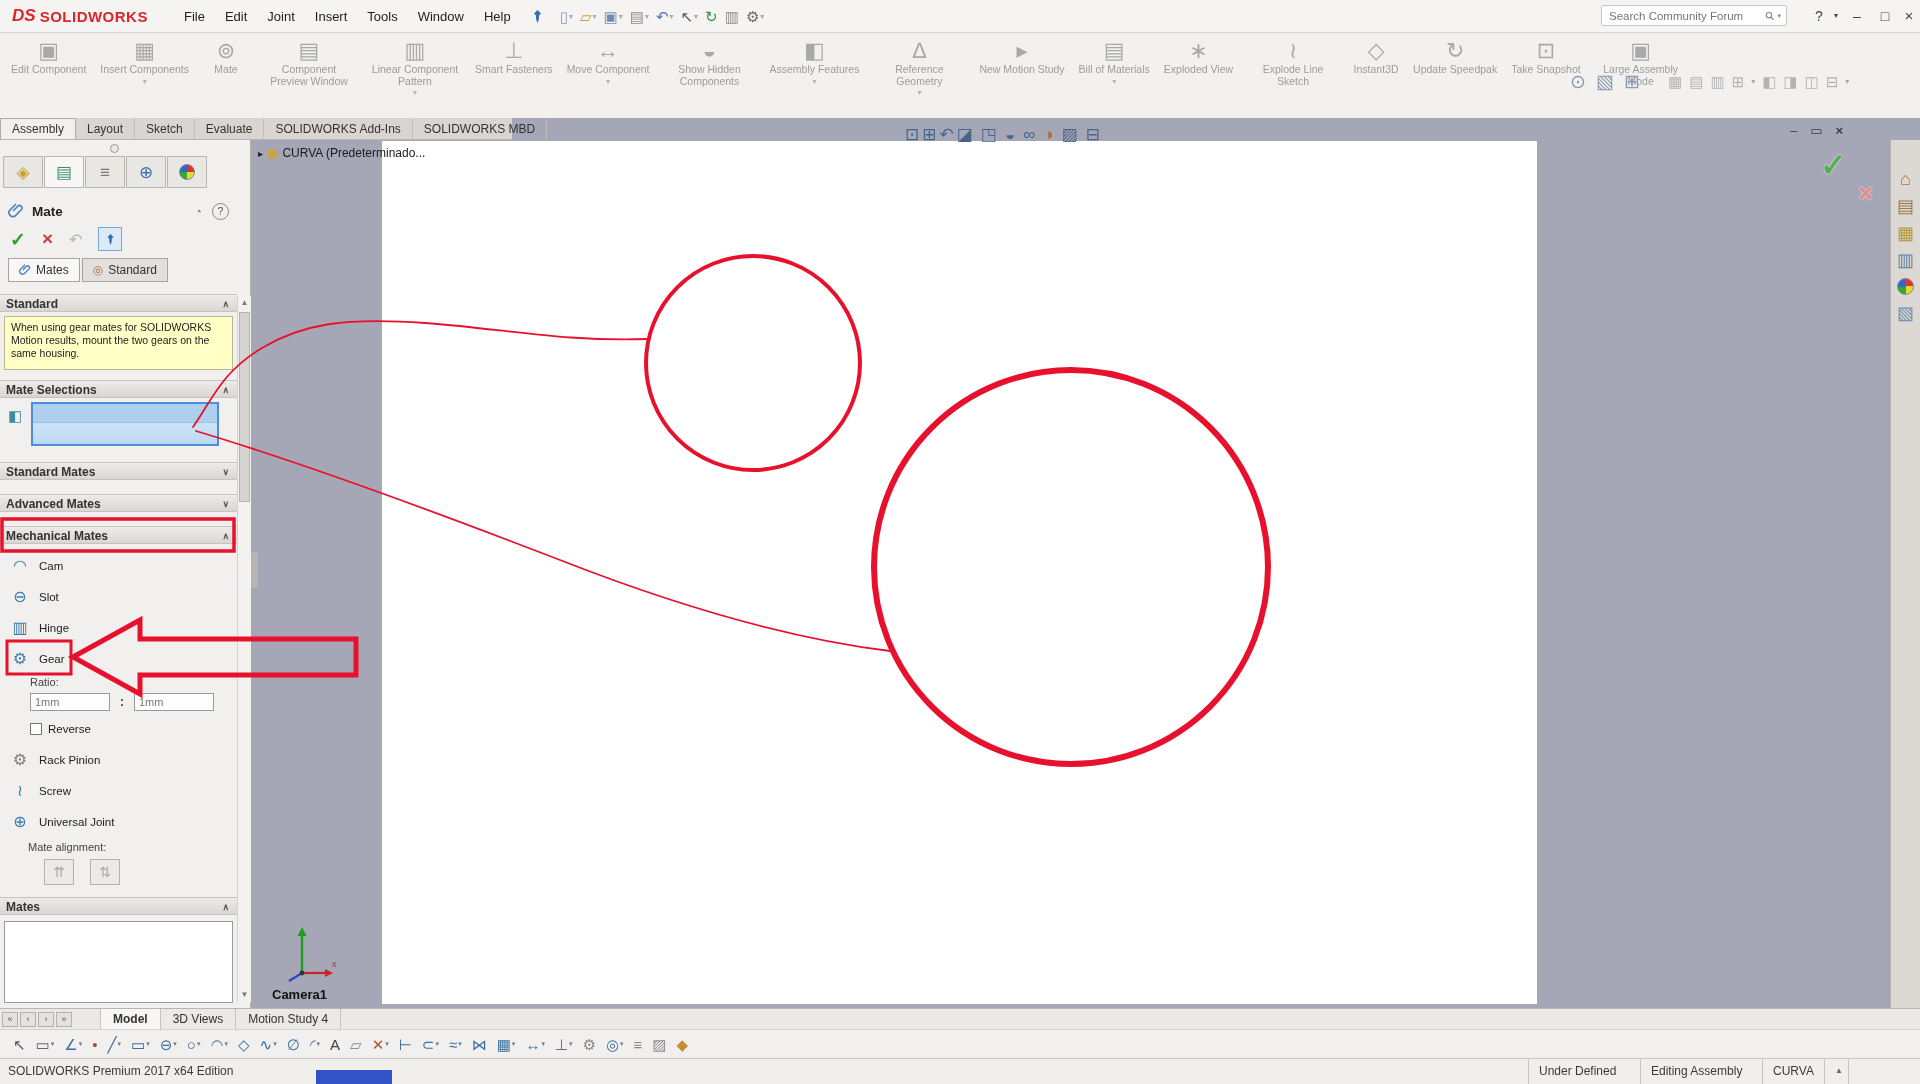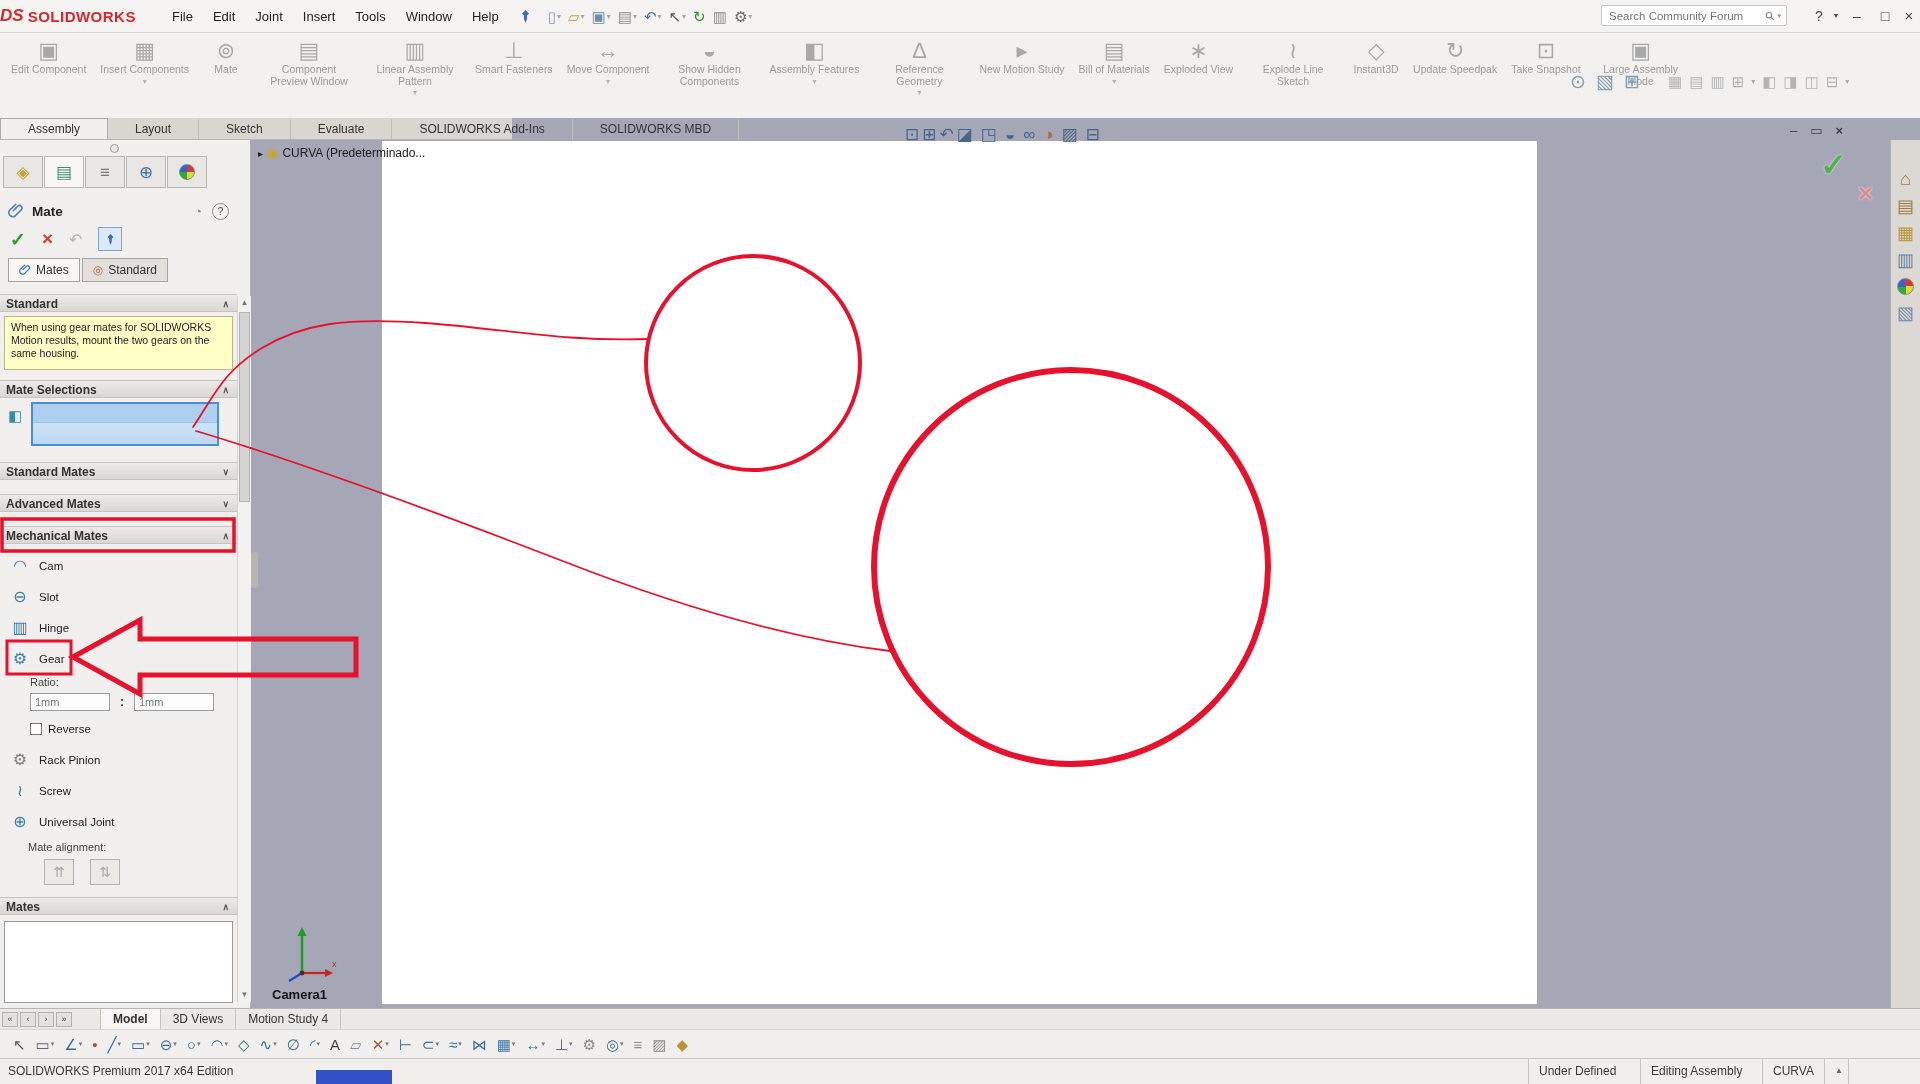--- a/index.html
+++ b/index.html
@@ -2,21 +2,21 @@
 <html><head>
 <meta charset="utf-8">
 <style>
   html,body{margin:0;padding:0;background:#ddd;}
   .app{position:relative;width:1920px;height:1084px;background:#f1f0ee;overflow:hidden;
        font-family:"Liberation Sans",sans-serif;user-select:none;}
 
   
   #titlebar{position:absolute;left:0;top:0;width:100%;height:32px;background:#f5f4f2;
             border-bottom:1px solid #d8d6d3;display:flex;align-items:center;z-index:10;}
-  .dsmark{color:#d8262c;font-weight:bold;font-style:italic;font-size:17px;}
+  .dsmark{color:#d8262c;font-weight:bold;font-style:italic;font-size:17px;margin-left:12px;}
   .dslogo-text{color:#d8262c;font-weight:bold;font-size:15px;letter-spacing:.5px;margin-left:4px;}
   #menubar{display:flex;margin-left:26px;}
   #menubar span{padding:0 10px;font-size:13px;color:#222;line-height:31px;}
   .pinwrap{margin-left:10px;display:flex;align-items:center;}
   #quickaccess{display:flex;align-items:center;margin-left:16px;gap:7px;}
   .qa{display:flex;align-items:center;gap:1px;}
   #doc-title{position:absolute;left:1060px;width:330px;text-align:center;font-size:13px;color:#333;line-height:32px;}
   #searchbox{position:absolute;left:1601px;top:5px;width:186px;height:21px;background:#fff;
              border:1px solid #c9c7c4;border-radius:2px;display:flex;align-items:center;padding:0 5px;box-sizing:border-box;}
   #searchbox input{border:none;outline:none;flex:1;font-size:11.5px;color:#444;background:transparent;
@@ -29,21 +29,21 @@
   .rbtn{display:flex;flex-direction:column;align-items:center;padding:7px 7px 0;min-width:46px;max-width:92px;}
   .ric{font-size:22px;line-height:24px;}
   .rlb{margin-top:1px;font-size:10.5px;line-height:11.5px;color:#9c9c9c;text-align:center;}
   .rdd{font-size:8px;color:#b3b3b3;margin-top:1px;}
   #ribbon-right{position:absolute;left:1570px;top:40px;display:flex;gap:10px;align-items:center;}
   #ribbon-grid{position:absolute;left:1668px;top:42px;display:flex;gap:7px;align-items:center;}
 
   
   #cmdtabs{position:absolute;top:118px;left:0;width:512px;height:22px;background:#d9d6d2;
            border-bottom:1px solid #b9b6b2;display:flex;align-items:flex-end;z-index:5;box-sizing:border-box;}
-  .ct{font-size:12px;color:#333;padding:3px 27px;border-right:1px solid #c2bfbb;white-space:nowrap;}
+  .ct{font-size:12px;color:#333;padding:3px 11px;border-right:1px solid #c2bfbb;white-space:nowrap;}
   .ct.active{background:#f1f0ee;border:1px solid #aeaca9;border-bottom:none;}
 
   
   #viewport-bg{position:absolute;left:251px;top:118px;width:1669px;height:890px;background:#a6a7b6;}
   #canvas{position:absolute;left:382px;top:141px;width:1155px;height:863px;background:#ffffff;}
   #breadcrumb{position:absolute;left:258px;top:146px;display:flex;align-items:center;gap:4px;z-index:6;}
   #breadcrumb .bc-text{font-size:12px;color:#1a1a1a;}
   #headsup{position:absolute;left:905px;top:122px;height:24px;display:flex;align-items:center;gap:3px;z-index:6;}
   .hslot{display:flex;align-items:center;}
   .hdd{font-size:7px;color:#50505a;margin:4px 1px 0 0;}
@@ -231,21 +231,21 @@
         <div class="rbtn">
           <span class="ric"><span style="color: rgb(169, 169, 169); font-size: 22px; line-height: 22px;">⊚</span></span>
           <div class="rlb">Mate</div>
         </div>
         <div class="rbtn">
           <span class="ric"><span style="color: rgb(169, 169, 169); font-size: 22px; line-height: 22px;">▤</span></span>
           <div class="rlb">Component Preview Window</div>
         </div>
         <div class="rbtn">
           <span class="ric"><span style="color: rgb(169, 169, 169); font-size: 22px; line-height: 22px;">▥</span></span>
-          <div class="rlb">Linear Assembly Pattern</div>
+          <div class="rlb">Linear Component Pattern</div>
           <span class="rdd">▾</span>
         </div>
         <div class="rbtn">
           <span class="ric"><span style="color: rgb(169, 169, 169); font-size: 22px; line-height: 22px;">⊥</span></span>
           <div class="rlb">Smart Fasteners</div>
         </div>
         <div class="rbtn">
           <span class="ric"><span style="color: rgb(169, 169, 169); font-size: 22px; line-height: 22px;">↔</span></span>
           <div class="rlb">Move Component</div>
           <span class="rdd">▾</span>

